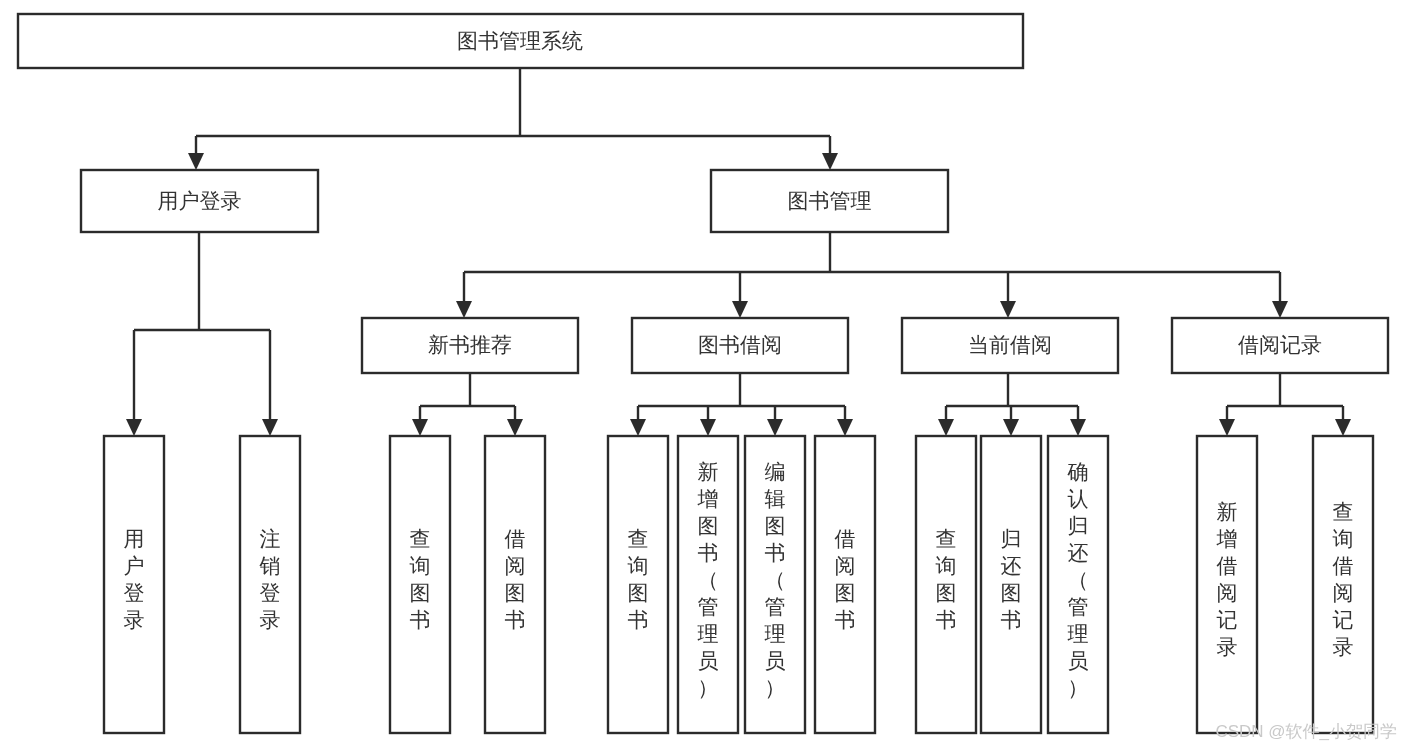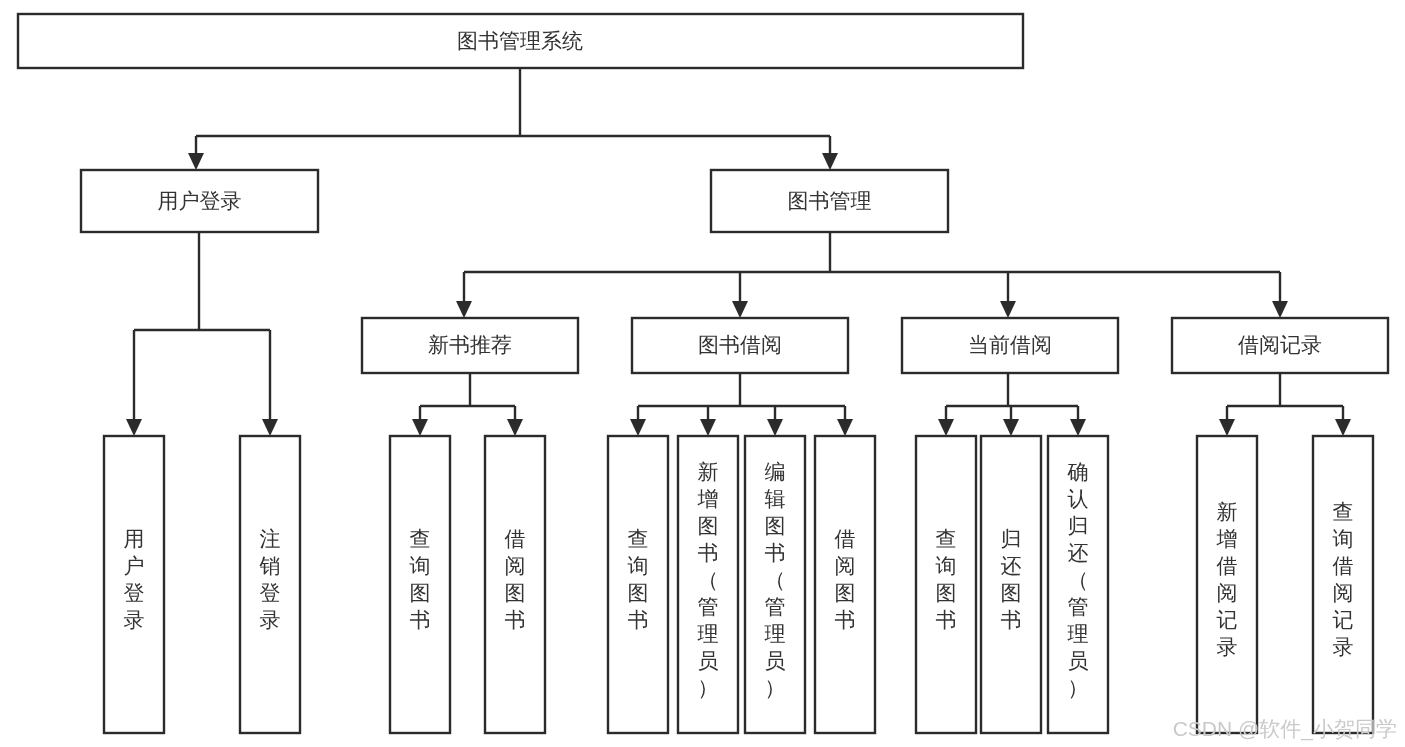--- a/index.html
+++ b/index.html
@@ -45,21 +45,21 @@
     fill: #333333;
     font-family: "Liberation Sans", "DejaVu Sans", sans-serif;
     font-size: 21px;
     text-anchor: middle;
   }
   .watermark {
     position: absolute;
     right: 8px;
     bottom: 4px;
     color: #c9c9c9;
-    font-size: 21px;
+    font-size: 17px;
     font-family: "Liberation Sans", "DejaVu Sans", sans-serif;
     white-space: nowrap;
     user-select: none;
     margin-top: 30px;
   }
 </style>
 </head>
 <body>
 
 <svg id="diagram" viewBox="0 0 1405 747" xmlns="http://www.w3.org/2000/svg">

